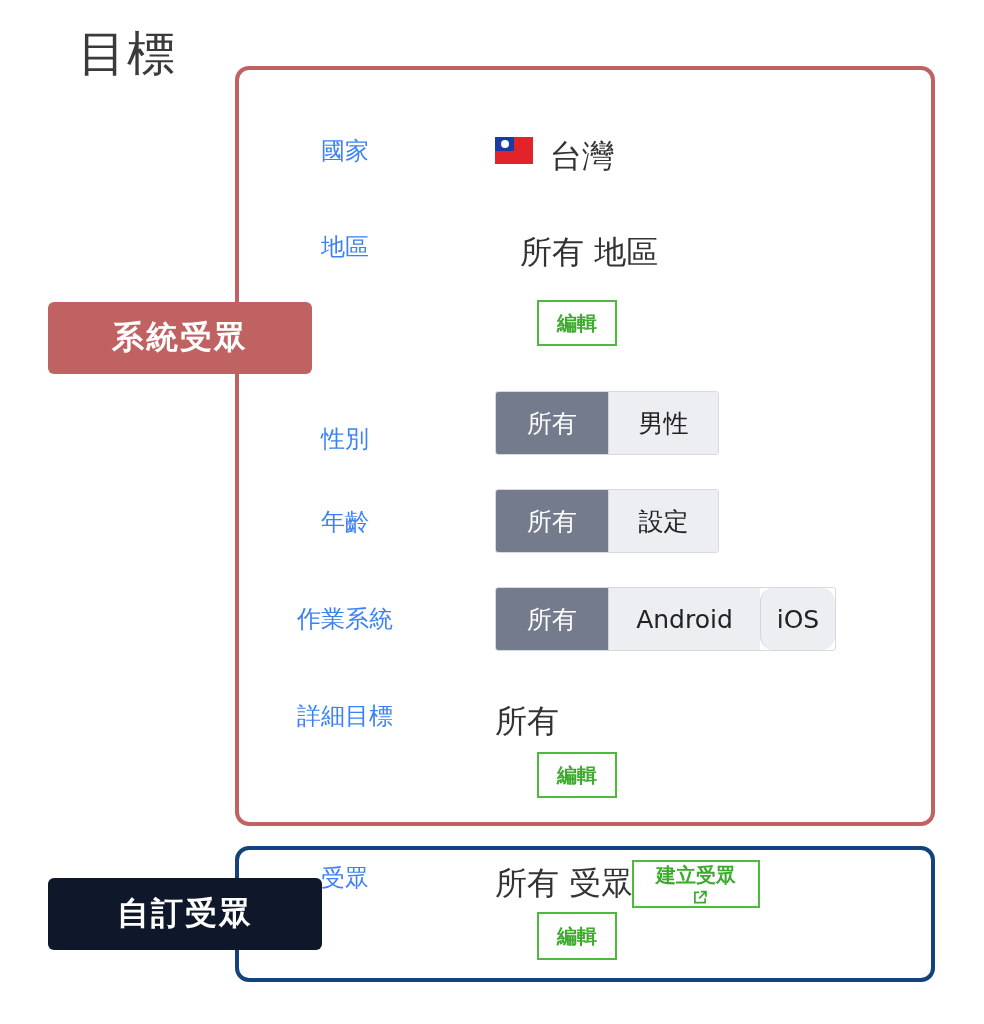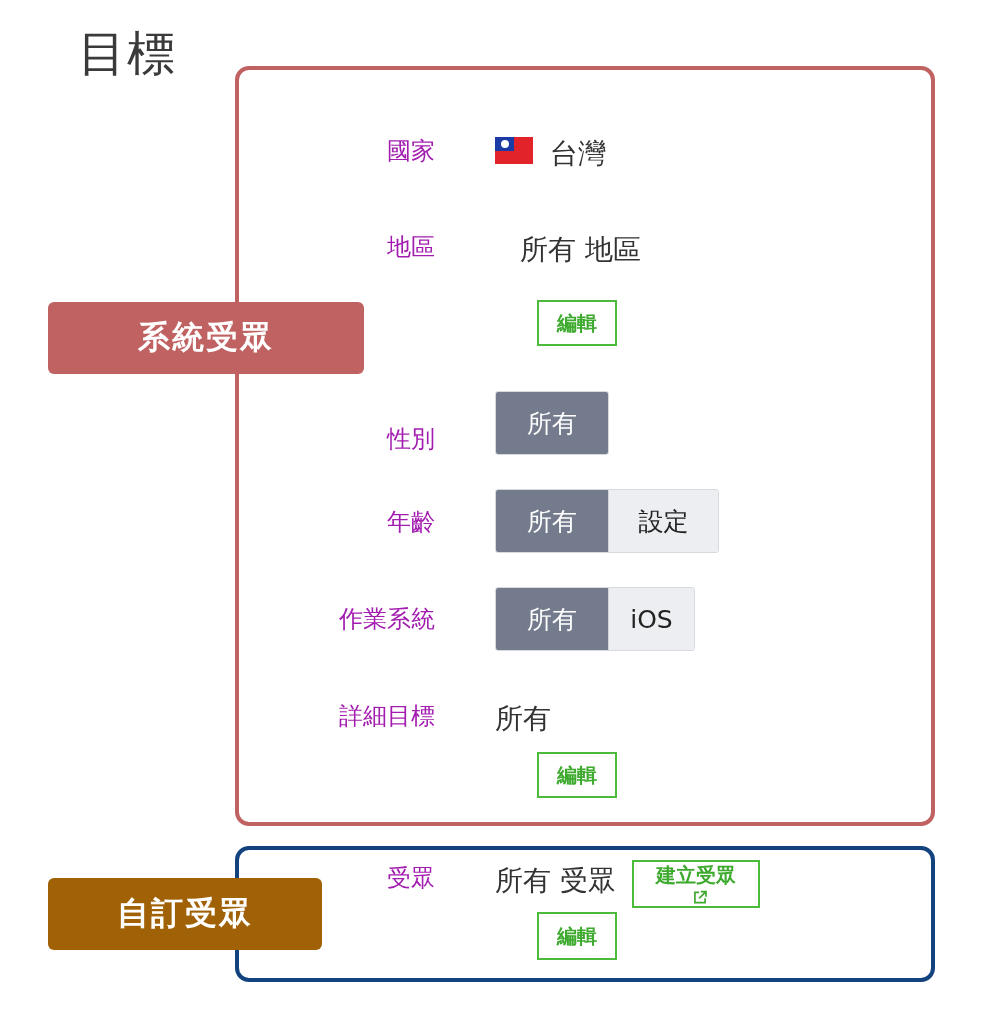--- a/index.html
+++ b/index.html
@@ -15,27 +15,27 @@
   .frame {
     position:absolute; box-sizing:border-box; border-radius:14px; background:transparent;
   }
   .frame.system { left:235px; top:66px; width:700px; height:760px; border:4px solid #c06262; }
   .frame.custom { left:235px; top:846px; width:700px; height:136px; border:4px solid #13437f; }
   .tag {
     position:absolute; color:#fff; font-size:32px; font-weight:bold;
     display:flex; align-items:center; justify-content:center; border-radius:6px;
     letter-spacing:2px;
   }
-  .tag.system { left:48px; top:302px; width:316px; height:72px; background:#c06262; }
-  .tag.custom { left:48px; top:878px; width:274px; height:72px; background:#a16207; }
+  .tag.system { left:48px; top:302px; width:264px; height:72px; background:#c06262; }
+  .tag.custom { left:48px; top:878px; width:274px; height:72px; background:#0f172a; }
 
   .label {
-    position:absolute; font-size:24px; color:#a21caf; text-align:right; width:180px;
+    position:absolute; font-size:24px; color:#3b82f6; text-align:center; width:180px;
   }
-  .value { position:absolute; font-size:28px; color:#333; }
+  .value { position:absolute; font-size:32px; color:#333; }
   .flag {
     position:absolute; width:38px; height:27px; background:#e2242a;
   }
   .flag .canton {
     position:absolute; left:0; top:0; width:19px; height:14px; background:#1a3aa6;
   }
   .flag .sun {
     position:absolute; left:6px; top:3px; width:8px; height:8px; border-radius:50%; background:#fff;
   }
   .edit-btn {
@@ -74,32 +74,34 @@
 </div>
 <div class="value" style="left:550px;top:135px;">台灣</div>
 
 <div class="label" style="left:255px;top:231px;">地區</div>
 <div class="value" style="left:520px;top:231px;">所有 地區</div>
 <div class="edit-btn" style="left:495px;top:300px;width:80px;height:46px;">編輯</div>
 
 <div class="label" style="left:255px;top:409px;margin-top:14px;">性別</div>
 <div class="seg" style="left:495px;top:391px;">
   <div class="opt active" style="width:112px;">所有</div>
+  <div class="opt" style="width:110px;">男性</div>
 </div>
 
 <div class="label" style="left:255px;top:506px;">年齡</div>
 <div class="seg" style="left:495px;top:489px;">
   <div class="opt active" style="width:112px;">所有</div>
   <div class="opt" style="width:110px;">設定</div>
 </div>
 
 <div class="label" style="left:255px;top:603px;">作業系統</div>
 <div class="seg" style="left:495px;top:587px;">
   <div class="opt active" style="width:112px;">所有</div>
-  <div class="opt" style="width:86px;">iOS</div>
+  <div class="opt" style="width:152px;">Android</div>
+  <div class="opt" style="width:75px;border-radius:14px;">iOS</div>
 </div>
 
 <div class="label" style="left:255px;top:700px;">詳細目標</div>
 <div class="value" style="left:495px;top:700px;">所有</div>
 <div class="edit-btn" style="left:495px;top:752px;width:80px;height:46px;">編輯</div>
 
 <div class="label" style="left:255px;top:862px;">受眾</div>
 <div class="value" style="left:495px;top:862px;">所有 受眾</div>
 <div class="edit-btn" style="left:495px;top:912px;width:80px;height:48px;">編輯</div>
 <div class="edit-btn" style="left:590px;top:860px;width:128px;height:48px;flex-direction:column;">

